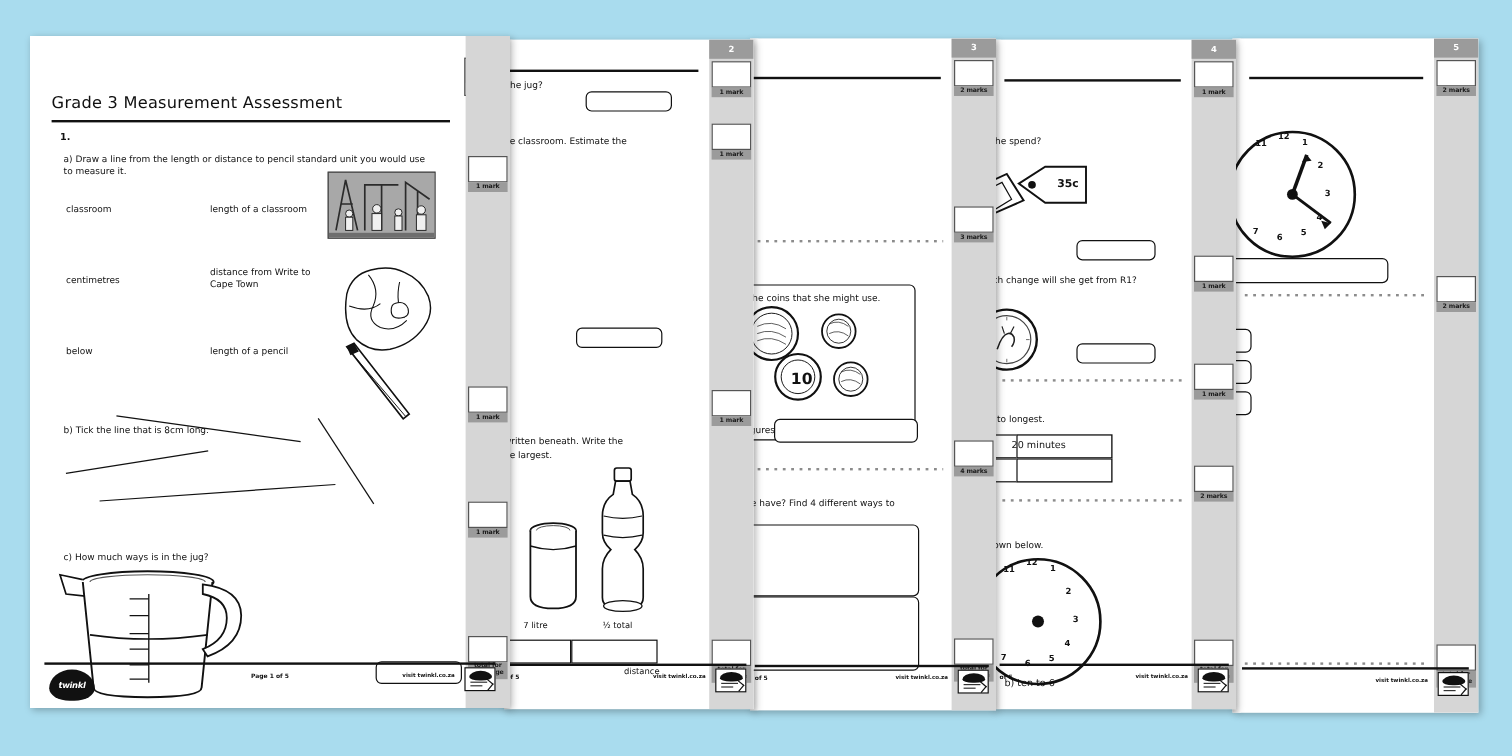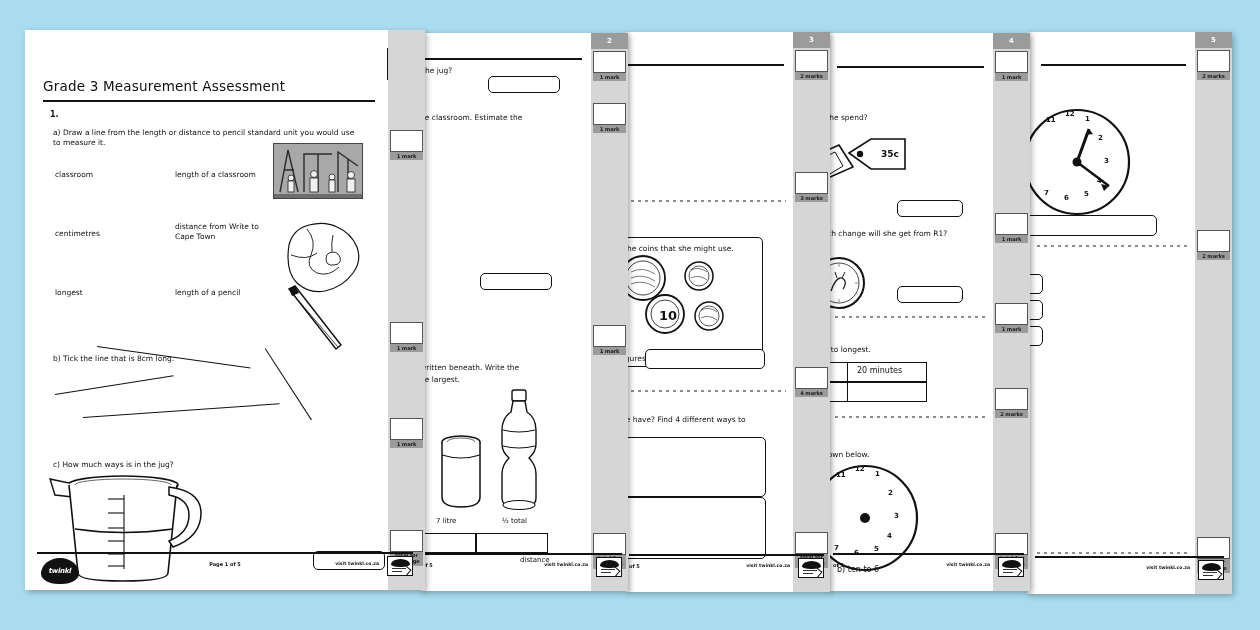--- a/index.html
+++ b/index.html
@@ -240,21 +240,21 @@
     <div class="ansbox" style="left:70px; top:253px; width:66px; height:17px;"></div>
 
     <div class="dotsep" style="top:283px; left:6px; right:44px;"></div>
 
     <div class="q" style="left:-10px; top:312px;">est to longest.</div>
 
     <div class="ansbox-sq" style="left:-20px; top:329px; width:120px; height:20px;"></div>
     <div class="ansbox-sq" style="left:20px; top:329px; width:80px; height:20px;"></div>
     <div class="ansbox-sq" style="left:-20px; top:349px; width:120px; height:20px;"></div>
     <div class="ansbox-sq" style="left:20px; top:349px; width:80px; height:20px;"></div>
-    <span class="celltxt" style="left:30px; top:333px;">20 minutes</span>
+    <span class="celltxt" style="left:16px; top:333px;">20 minutes</span>
 
     <div class="dotsep" style="top:383px; left:6px; right:44px;"></div>
 
     <div class="q" style="left:-8px; top:417px;">shown below.</div>
 
     <div style="position:absolute;left:-22px;top:425px;">
       <svg width="120" height="120" viewBox="0 0 120 120">
         <circle cx="60" cy="60" r="52" fill="#fff" stroke="#111" stroke-width="2.2"></circle>
         <circle cx="60" cy="60" r="5" fill="#111"></circle>
       </svg>
@@ -467,21 +467,21 @@
     </div>
 
     <div class="title">Grade 3 Measurement Assessment</div>
     <div class="rule" style="top:70px; right:50px;"></div>
 
     <div class="q qbig" style="left:25px; top:80px; font-weight:bold;">1.</div>
     <div class="q" style="left:28px; top:98px; width:305px;">a) Draw a line from the length or distance to pencil standard unit you would use to measure it.</div>
 
     <div class="q" style="left:30px; top:140px;">classroom</div>
     <div class="q" style="left:30px; top:199px;text-align:center;">centimetres</div>
-    <div class="q" style="left:30px; top:258px;">longest</div>
+    <div class="q" style="left:30px; top:258px;">below</div>
 
     <div class="q" style="left:150px; top:140px;">length of a classroom</div>
     <div class="q" style="left:150px; top:192px; width:90px;">distance from Write to Cape Town</div>
     <div class="q" style="left:150px; top:258px;">length of a pencil</div>
 
     <div class="pictbox" style="left:248px; top:113px; width:90px; height:56px; background:#9a9a9a; overflow:hidden;">
       <svg width="90" height="56" viewBox="0 0 90 56">
         <rect width="90" height="56" fill="#a8a8a8"></rect>
         <g stroke="#2b2b2b" stroke-width="1.4" fill="none">
           <path d="M6 48 L14 6 L24 48 M10 26 L20 26"></path>

